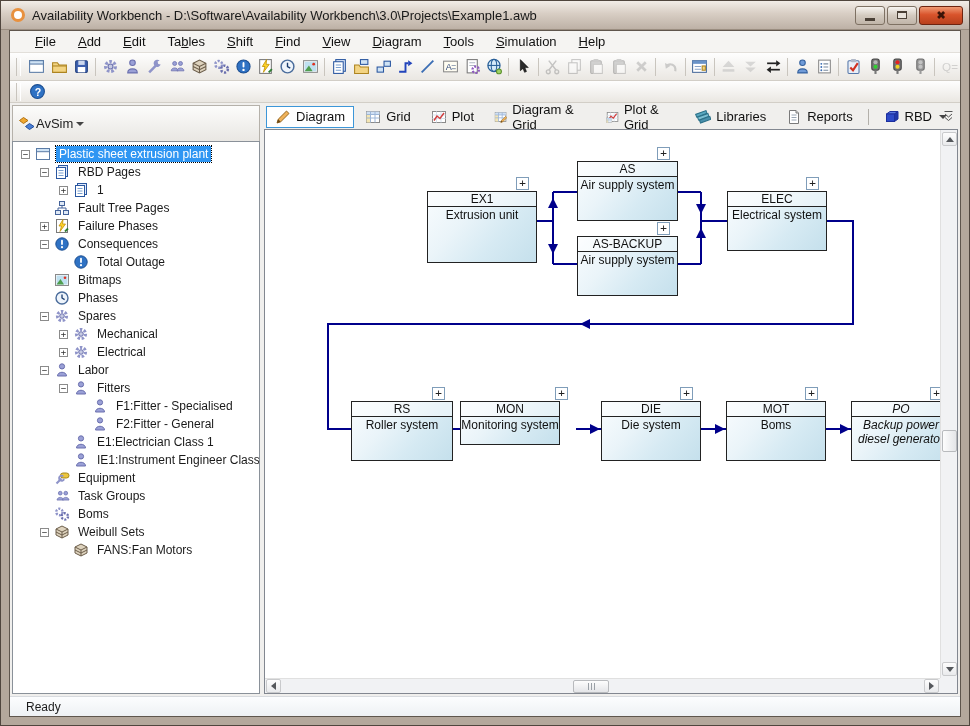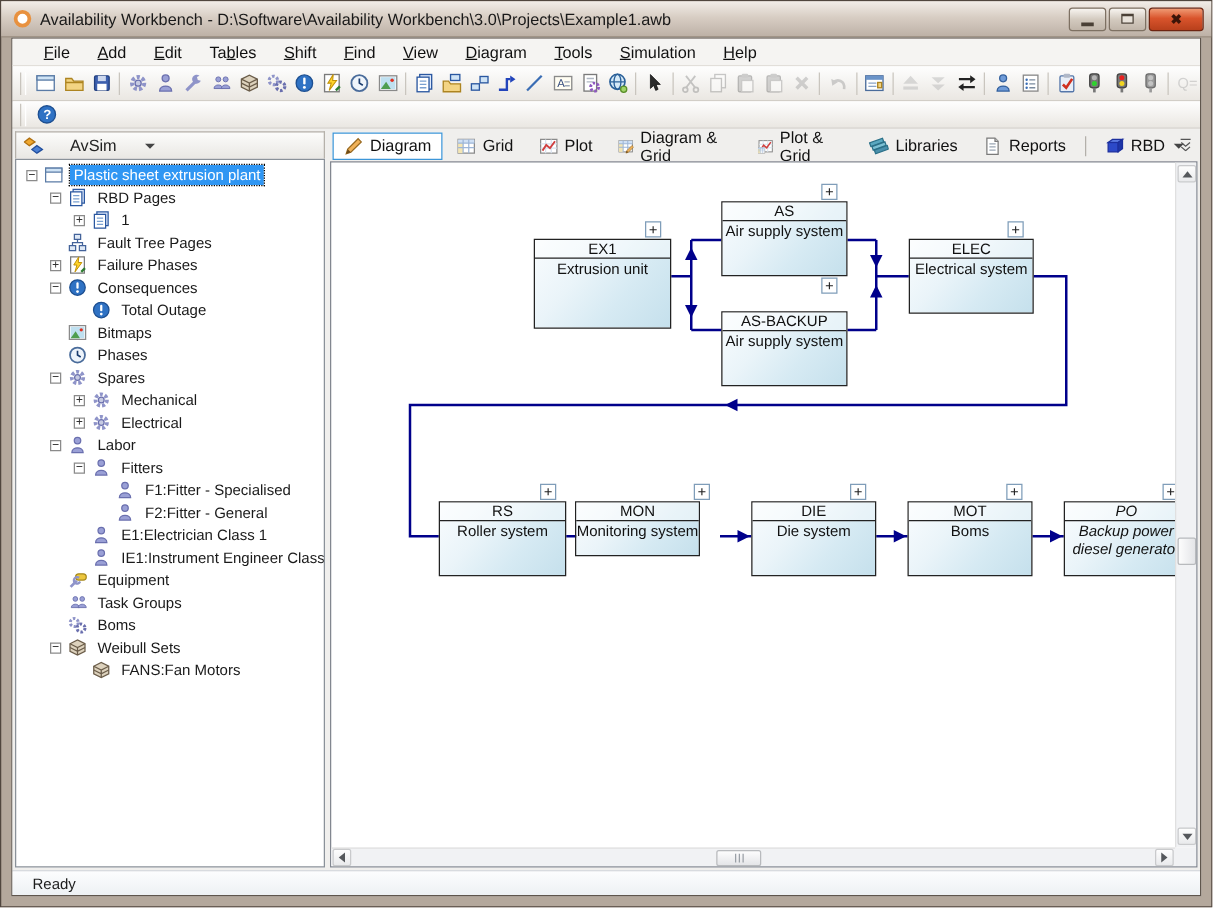--- a/index.html
+++ b/index.html
@@ -21,21 +21,21 @@
   .menu-item u { text-decoration:underline; }
   .toolbar { height:28px; background:linear-gradient(#fefefe,#eae7e2); border-bottom:1px solid #d2cec7; display:flex; align-items:center; padding-left:6px; }
   .toolbar::before { content:""; width:3px; height:18px; border-left:1px solid #c8c4bd; border-right:1px solid #fff; margin-right:5px; }
   .toolbar2 { height:22px; }
   .tb-btn { width:23px; height:22px; display:flex; align-items:center; justify-content:center; }
   .tb-sep { width:1px; height:18px; background:#c9c5be; margin:0 3px; }
   .ic { display:block; }
   .ic.dis { filter:grayscale(1); opacity:.45; }
   .workspace { flex:1; display:flex; padding:2px; min-height:0; background:#f0efed; }
   .left-panel { width:248px; display:flex; flex-direction:column; min-height:0; }
-  .panel-header { height:22px; background:linear-gradient(#fcfcfb,#e9e7e3); border:1px solid #b5b1aa; border-bottom:none; display:flex; align-items:center; gap:21px; padding:0 6px; font-size:13px; color:#222; }
+  .panel-header { height:36px; background:linear-gradient(#fcfcfb,#e9e7e3); border:1px solid #b5b1aa; border-bottom:none; display:flex; align-items:center; gap:1px; padding:0 6px; font-size:13px; color:#222; }
   .drop-arrow { width:0; height:0; border-left:4px solid transparent; border-right:4px solid transparent; border-top:4px solid #444; margin-left:2px; }
   .tree { flex:1; background:#fff; border:1px solid #8a9199; overflow:hidden; padding-top:3px; font-size:12px; }
   .tree-row { height:18px; display:flex; align-items:center; white-space:nowrap; }
   .expander { width:9px; height:9px; border:1px solid #8b8b8b; background:#fff; font-size:9px; line-height:7px; text-align:center; color:#333; margin-right:5px; flex:none; font-family:"DejaVu Sans Mono",monospace; }
   .exp-spacer { width:14px; flex:none; }
   .tree-row .ic { margin-right:5px; flex:none; }
   .tree-label { color:#1a1a1a; padding:1px 3px; }
   .tree-label.sel { background:#2f96f3; color:#fff; outline:1px dotted #000; }
   .splitter { width:4px; }
   .right-panel { flex:1; display:flex; flex-direction:column; min-width:0; }
@@ -843,21 +843,21 @@
         <div class="block" style="left: 162px; top: 61px; width: 110px; height: 72px;">
               <div class="block-title">EX1</div>
               <div class="block-desc">Extrusion unit</div>
             </div>
             <div class="plusbtn" style="left: 251px; top: 47px;">+</div>
             <div class="block" style="left: 312px; top: 31px; width: 101px; height: 60px;">
               <div class="block-title">AS</div>
               <div class="block-desc">Air supply system</div>
             </div>
             <div class="plusbtn" style="left: 392px; top: 17px;">+</div>
-            <div class="block" style="left: 312px; top: 119px; width: 101px; height: 60px;">
+            <div class="block" style="left: 312px; top: 106px; width: 101px; height: 60px;">
               <div class="block-title">AS-BACKUP</div>
               <div class="block-desc">Air supply system</div>
             </div>
             <div class="plusbtn" style="left: 392px; top: 92px;">+</div>
             <div class="block" style="left: 462px; top: 61px; width: 100px; height: 60px;">
               <div class="block-title">ELEC</div>
               <div class="block-desc">Electrical system</div>
             </div>
             <div class="plusbtn" style="left: 541px; top: 47px;">+</div>
             <div class="block" style="left: 86px; top: 271px; width: 102px; height: 60px;">

